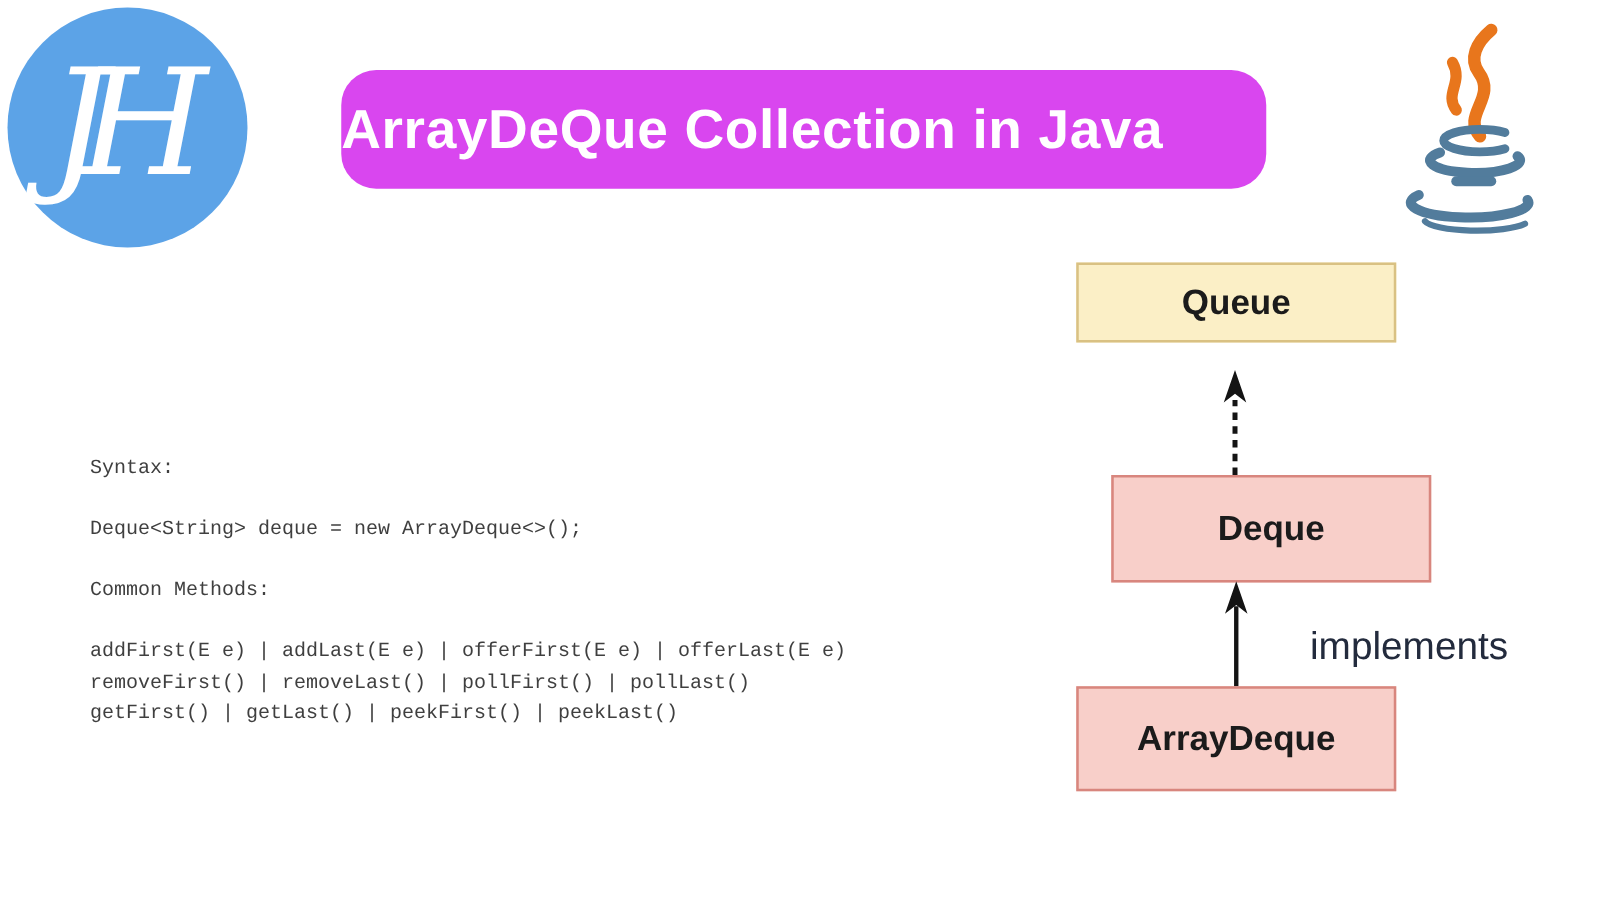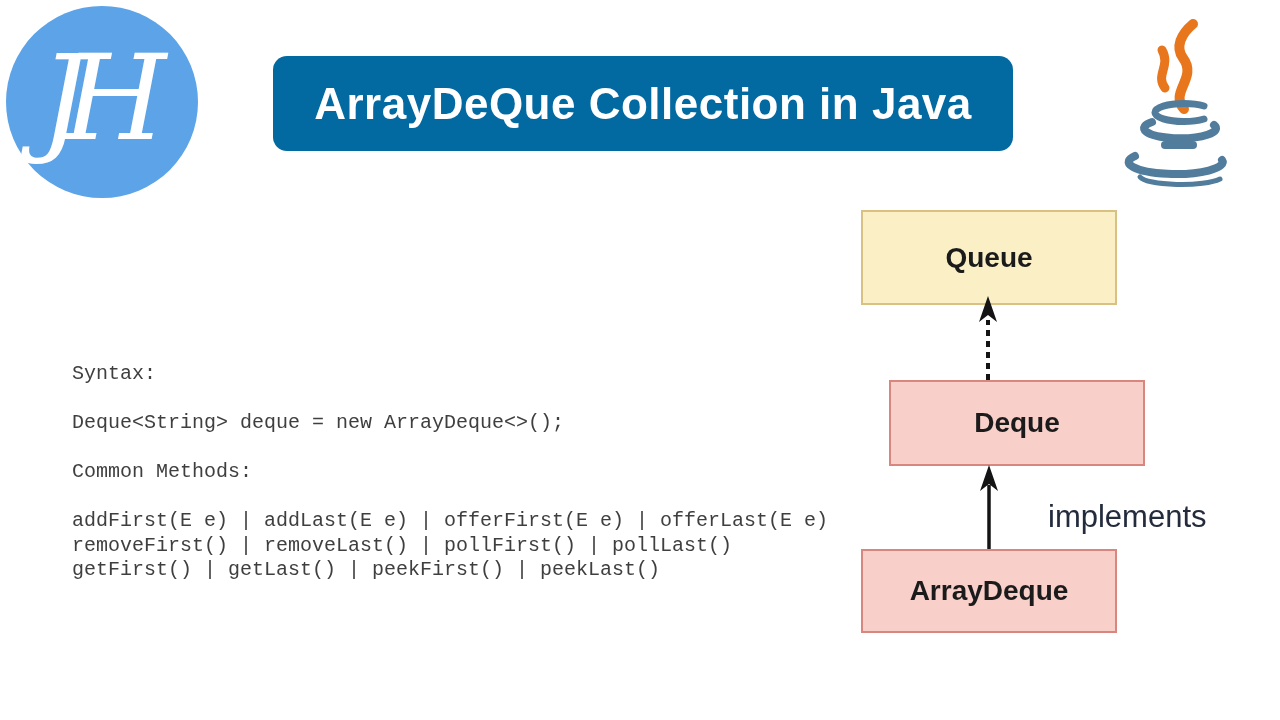--- a/index.html
+++ b/index.html
@@ -32,23 +32,23 @@
     padding-right: 0.18em;
     transform: translateY(-4px);
     text-align: right;
   }
 
   
   .title-pill {
     position: absolute;
     left: 273px; top: 56px;
     width: 740px; height: 95px;
-    background: #0369a1;
-    border-radius: 14px;
-    display: flex; align-items: center; justify-content: center;
+    background: #d946ef;
+    border-radius: 28px;
+    display: flex; align-items: center; justify-content: flex-start;
   }
   .title-pill span {
     color: #ffffff;
     font-size: 44px;
     font-weight: bold;
     letter-spacing: 0.5px;
     white-space: nowrap;
   }
 
   
@@ -56,40 +56,40 @@
     position: absolute;
     left: 1118px; top: 12px;
     width: 126px; height: 186px;
   }
 
   
   .code-panel {
     position: absolute;
     left: 72px; top: 362px;
     font-family: "Liberation Mono", monospace;
-    font-size: 20px;
+    font-size: 16px;
     line-height: 24.5px;
     color: #3F3F3F;
     white-space: pre;
   }
 
   
   .node {
     position: absolute;
     left: 861px;
     width: 256px;
     border: 2px solid;
     display: flex; align-items: center; justify-content: center;
   }
   .node span {
     font-weight: bold;
     font-size: 28px;
     color: #1B1B1B;
   }
-  .node-queue      { top: 210px; height: 95px; }
+  .node-queue      { top: 210px; height: 64px; }
   .node-deque      { top: 380px; height: 86px; margin-left: 28px; }
   .node-arraydeque { top: 549px; height: 84px; align-items: center; }
 
   .edge-arrow { position: absolute; }
   .edge-label {
     position: absolute;
     font-size: 31px;
     color: #232B3D;
     white-space: nowrap;
   }

